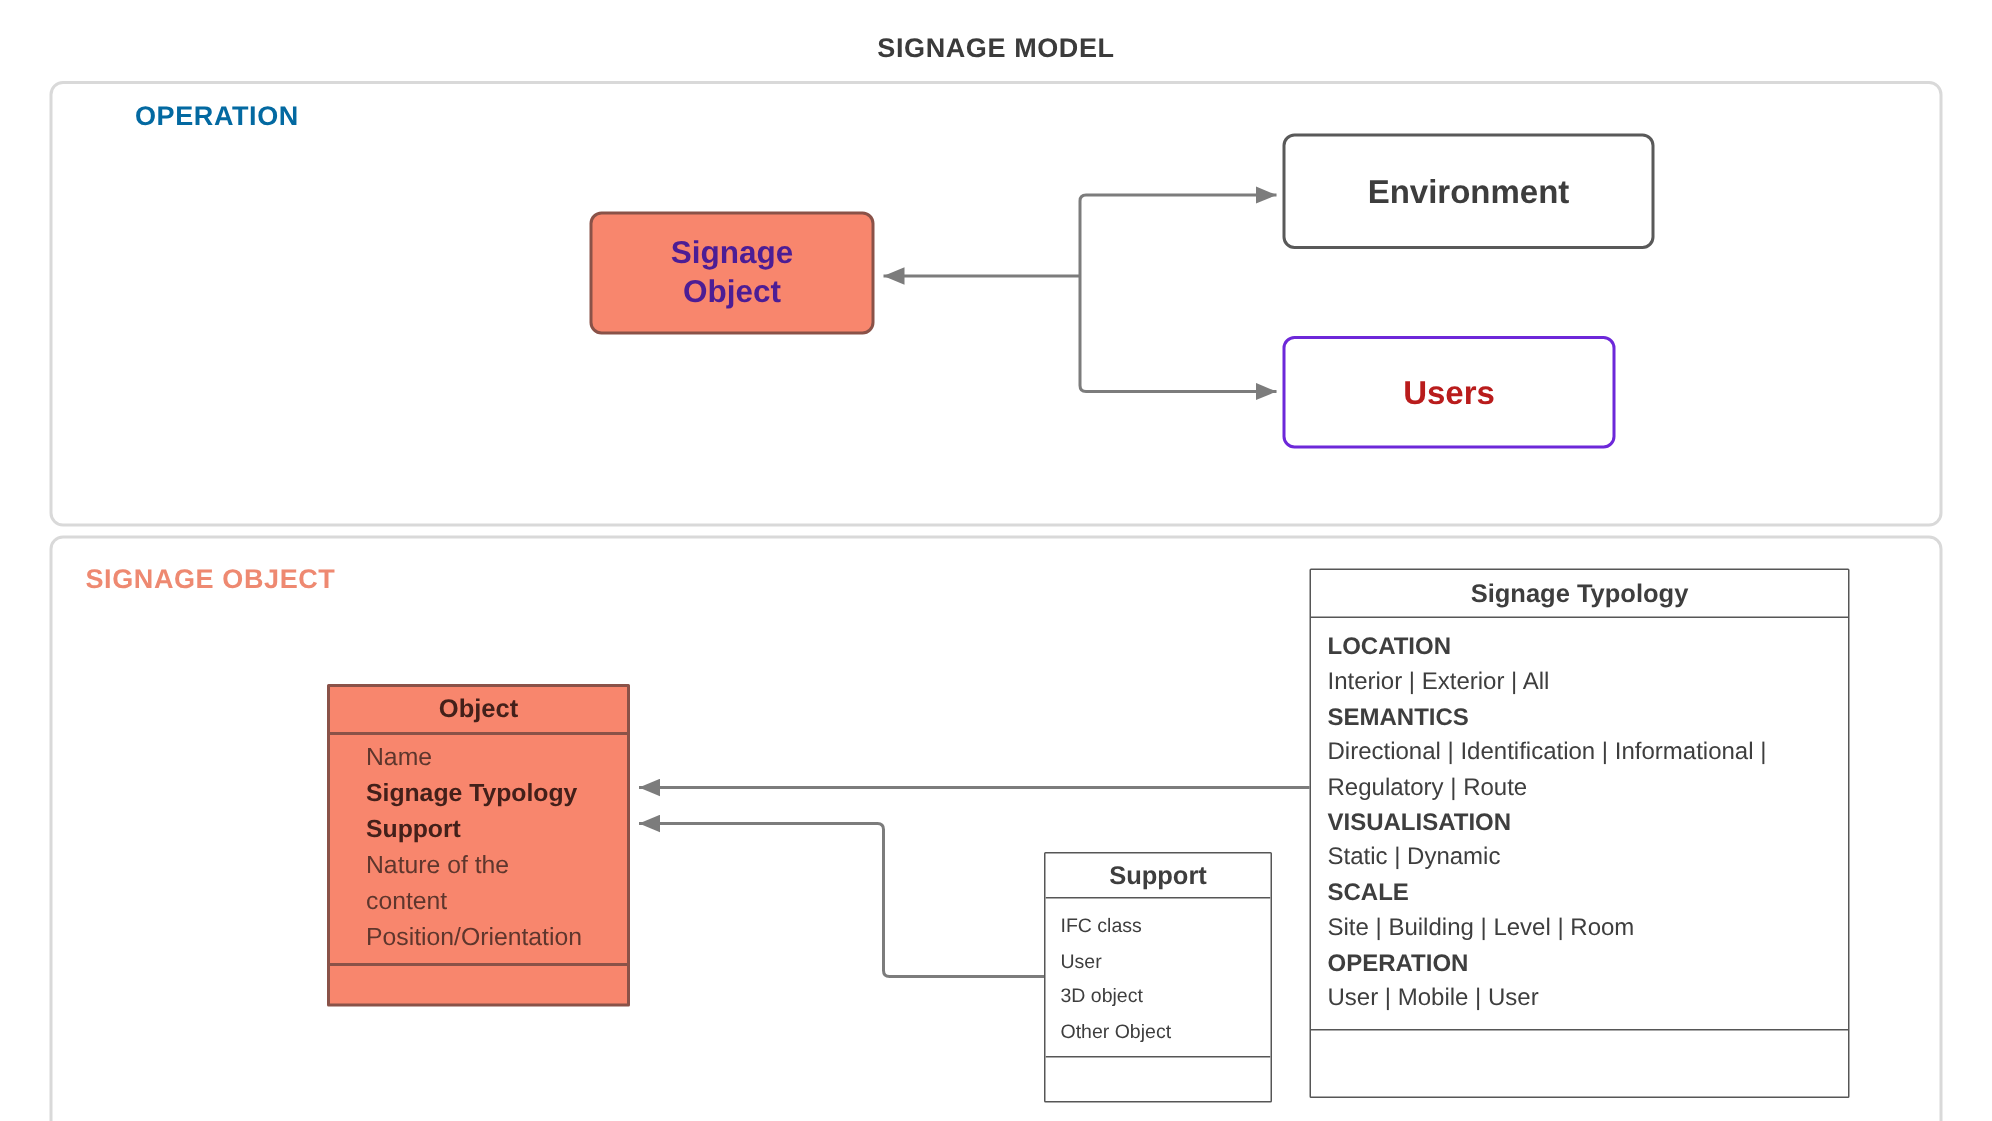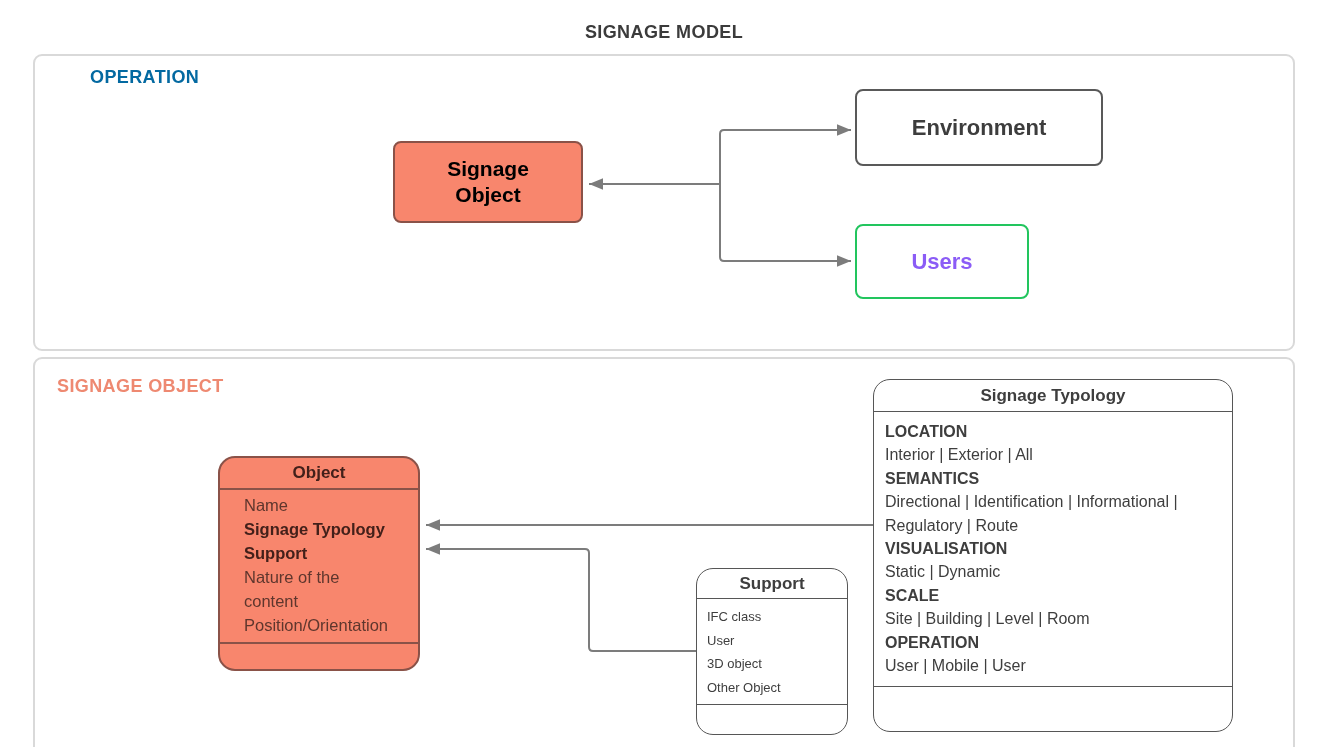--- a/index.html
+++ b/index.html
@@ -24,34 +24,34 @@
   #label-operation      { left:90px; top:51px;  color:#0369a1; }
   #label-signage-object { left:57px; top:360px; color:#ee8971; }
 
   
   .node {
     display:flex; align-items:center; justify-content:center;
     text-align:center; font-weight:bold; border-radius:8px; box-sizing:border-box;
   }
   #node-signage-object {
     left:393px; top:125px; width:190px; height:82px;
-    background:#f8866d; border:2px solid #8a5248; color:#000000;
+    background:#f8866d; border:2px solid #8a5248; color:#4c1d95;
     font-size:21px; line-height:1.25; white-space:pre-line;
   }
   #node-environment {
     left:855px; top:73px; width:248px; height:77px;
     background:#ffffff; border:2px solid #595959; color:#3d3d3d; font-size:22px;
   }
   #node-users {
-    left:855px; top:208px; width:174px; height:75px;
-    background:#ffffff; border:2px solid #22c55e; color:#8b5cf6; font-size:22px;
+    left:855px; top:208px; width:222px; height:75px;
+    background:#ffffff; border:2px solid #6d28d9; color:#b91c1c; font-size:22px;
   }
 
   
-  .uml { box-sizing:border-box; border-radius:17px; overflow:hidden; }
+  .uml { box-sizing:border-box; border-radius:1px; overflow:hidden; }
   .uml .hdr { text-align:center; font-weight:bold; }
   .uml .body { box-sizing:border-box; }
   .uml .row { white-space:normal; }
   .uml .row.bold { font-weight:bold; }
 
   #class-object {
     left:218px; top:440px; width:202px;
     background:#f8866d; border:2px solid #8a5248; color:#5e362d;
   }
   #class-object .hdr  { height:30px; line-height:30px; font-size:17px; color:#43201a; border-bottom:2px solid #8a5248; }

